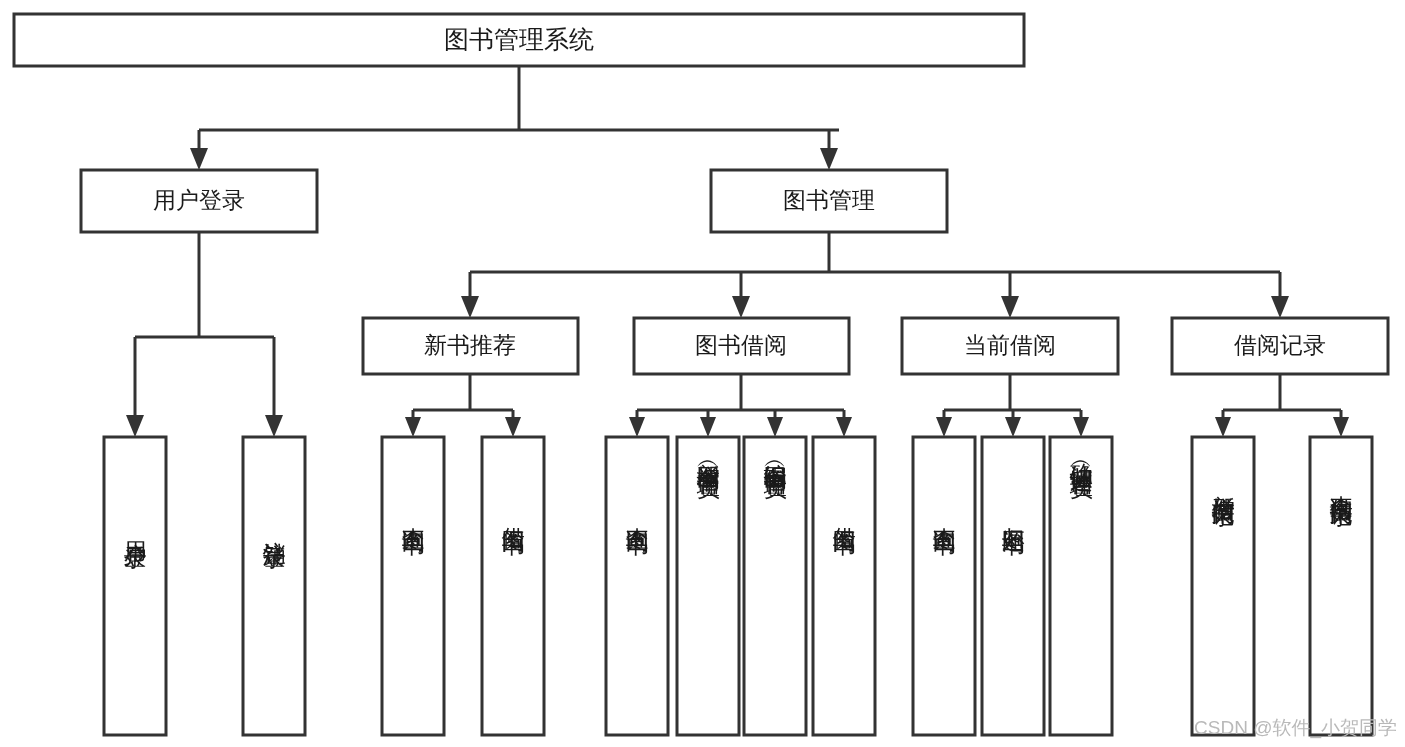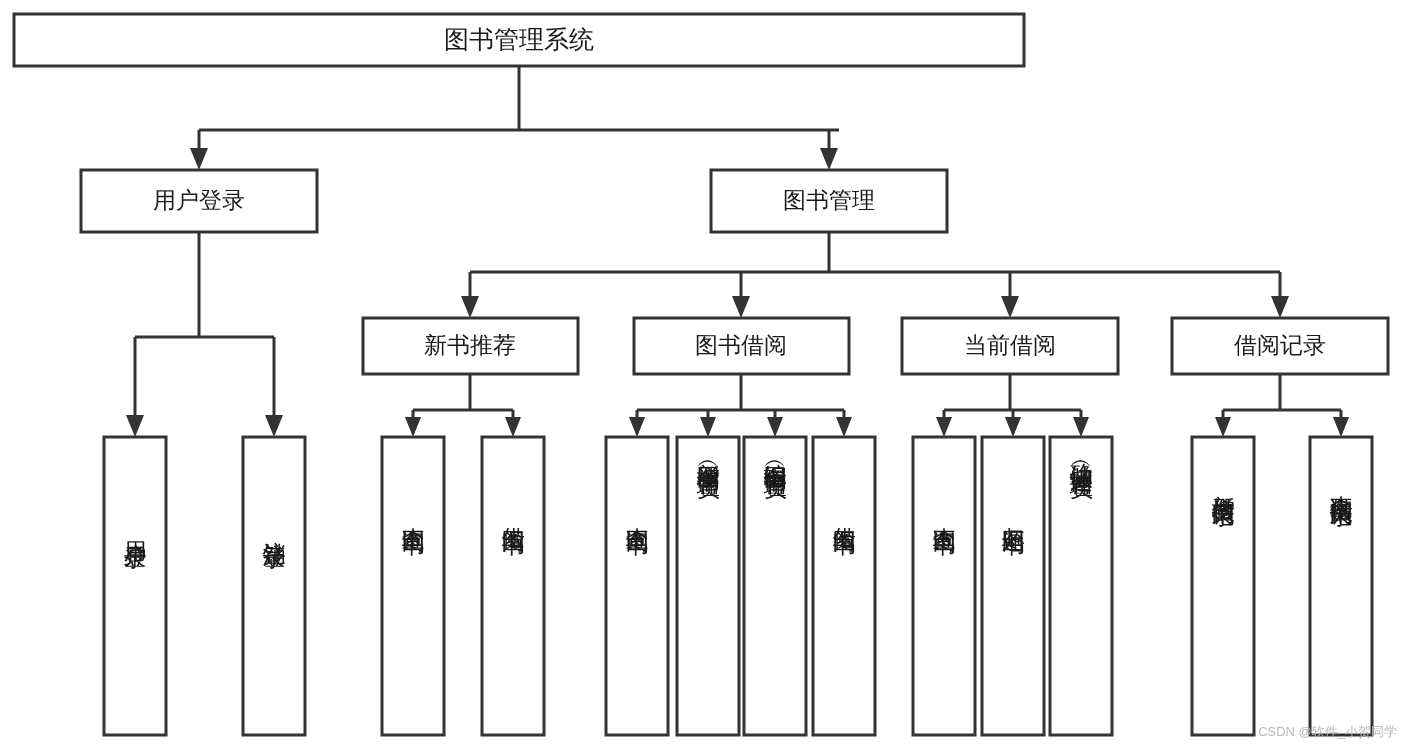--- a/index.html
+++ b/index.html
@@ -69,21 +69,21 @@
     line-height: 1.02;
     color: #1a1a1a;
     letter-spacing: 2px;
     white-space: nowrap;
   }
   .watermark {
     position: absolute;
     right: 8px;
     bottom: 6px;
     font-family: "Liberation Sans", "DejaVu Sans", sans-serif;
-    font-size: 13px;
+    font-size: 19px;
     color: #b9b9b9;
     white-space: nowrap;
     pointer-events: none;
   }
 </style>
 </head>
 <body>
 
 <div id="diagram-root">
 

